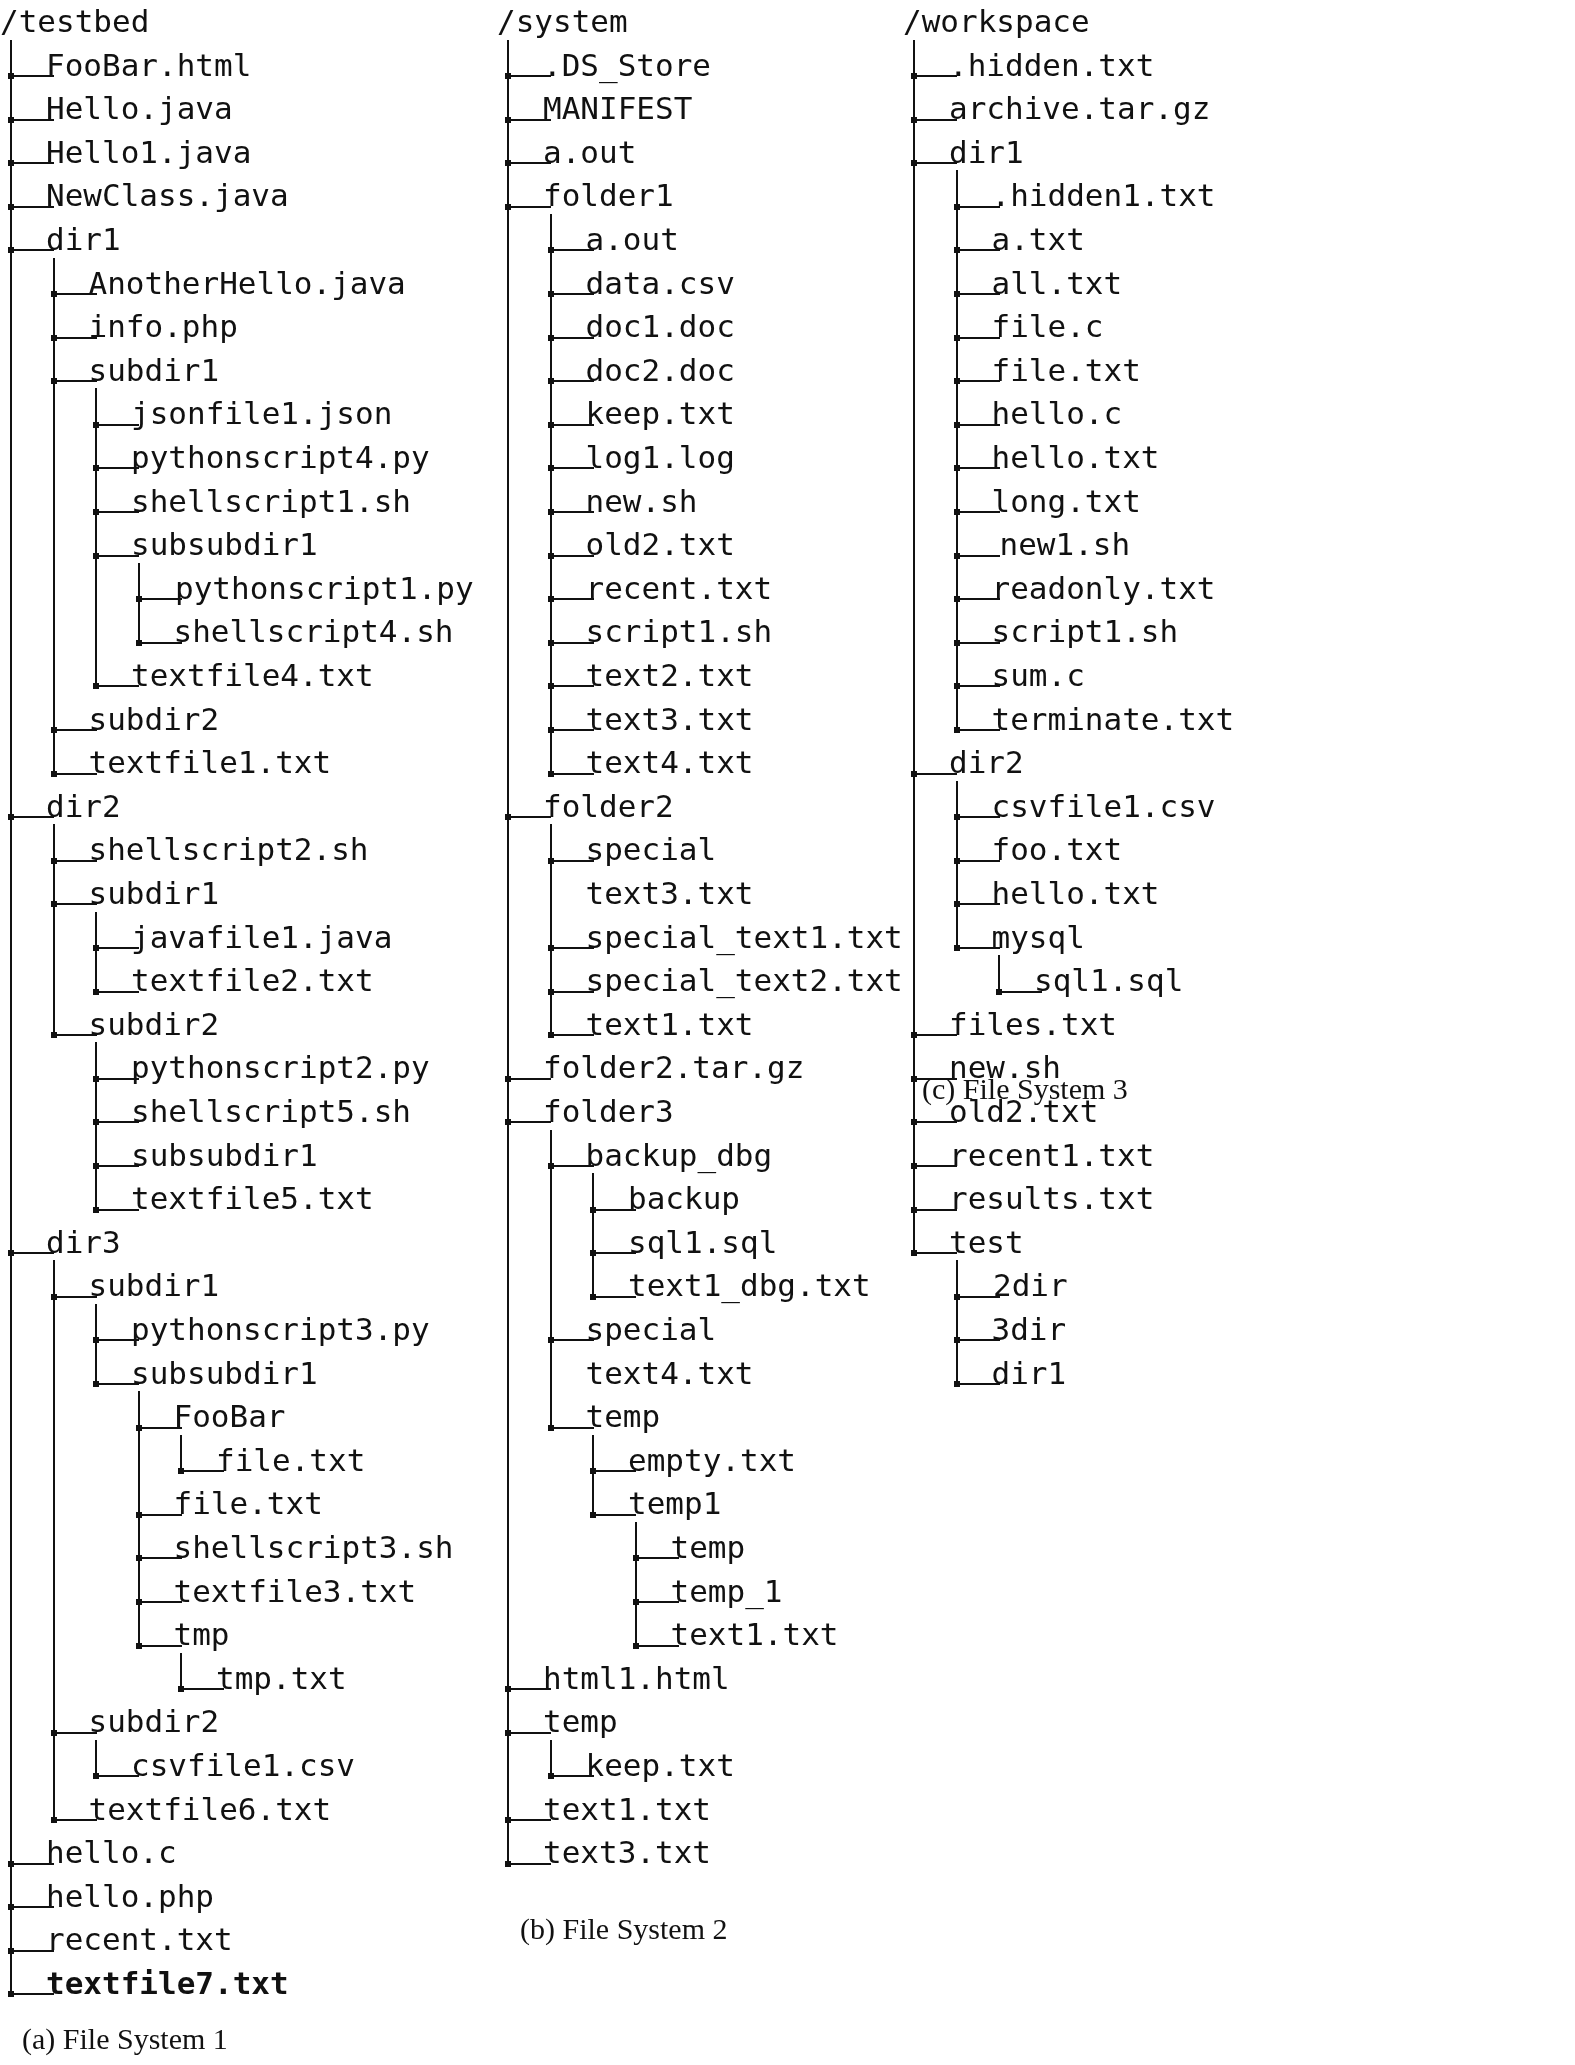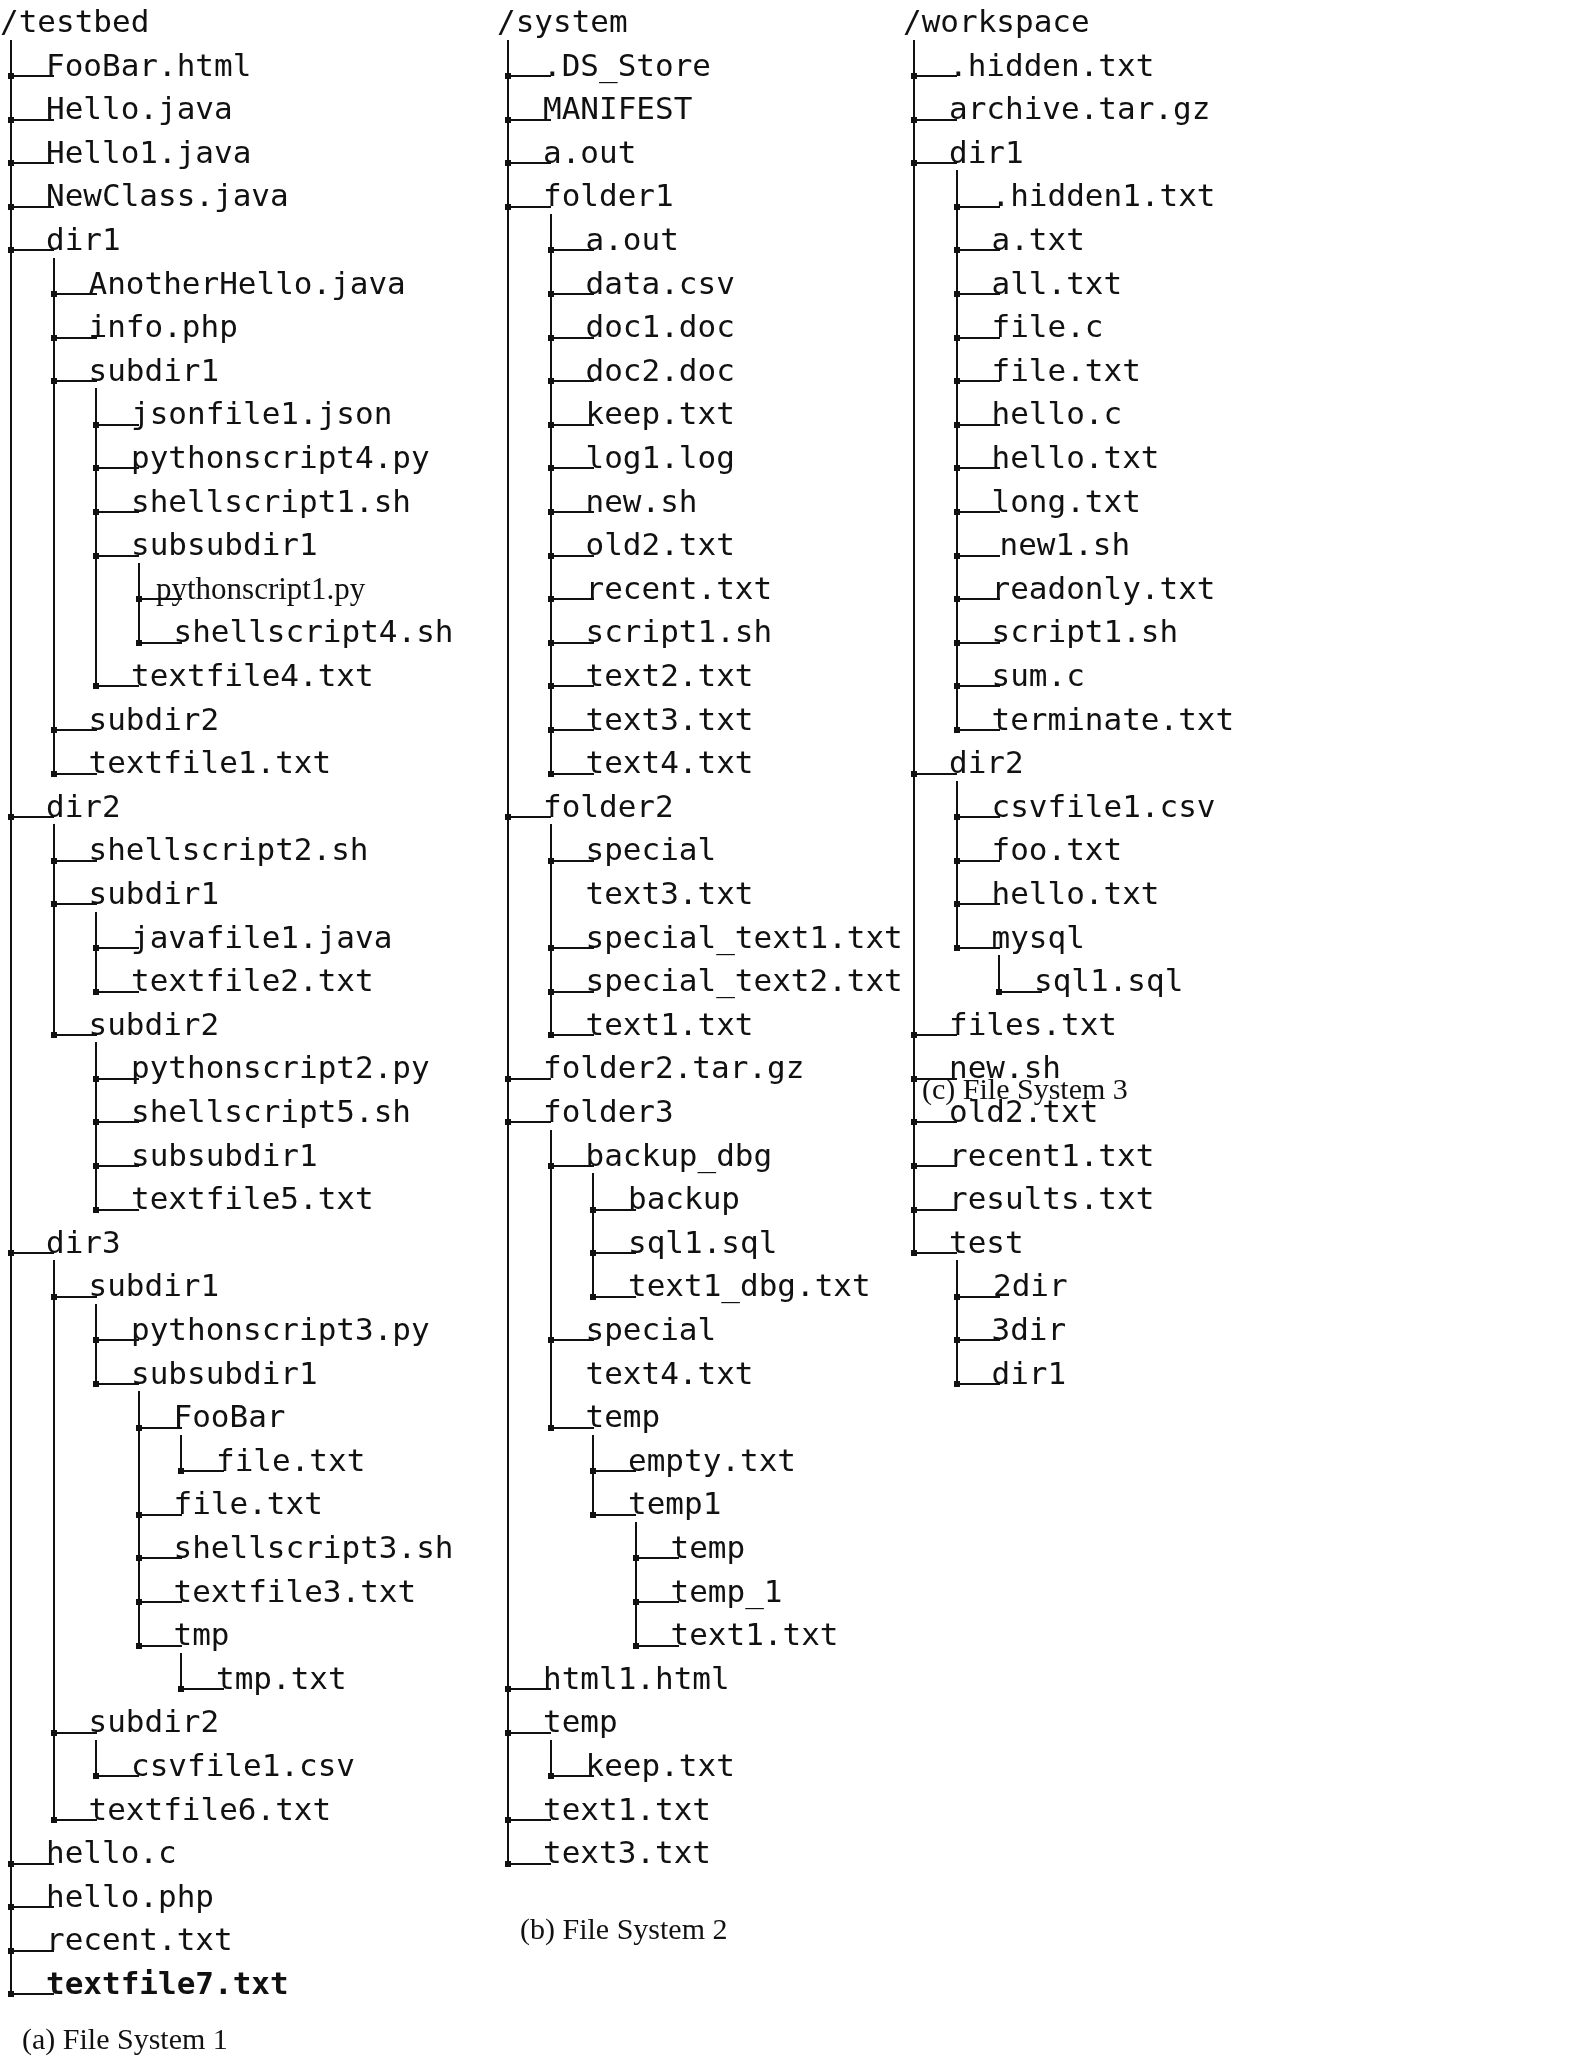--- a/index.html
+++ b/index.html
@@ -61,21 +61,21 @@
       <div class="dot" style="left: 93px; top: 465.392px;"></div>
       <div class="row" style="left: 131px; top: 436px; text-align: center;">pythonscript4.py</div>
       <div class="hline" style="left: 95px; top: 510.992px;"></div>
       <div class="dot" style="left: 93px; top: 508.992px;"></div>
       <div class="row" style="left: 131px; top: 479.6px;">shellscript1.sh</div>
       <div class="hline" style="left: 95px; top: 554.592px;"></div>
       <div class="dot" style="left: 93px; top: 552.592px;"></div>
       <div class="row" style="left: 131px; top: 523.2px;">subsubdir1</div>
       <div class="hline" style="left: 137.5px; top: 598.192px;"></div>
       <div class="dot" style="left: 135.5px; top: 596.192px;"></div>
-      <div class="row" style="left: 156px; top: 566.8px; font-family: Liberation Serif, serif;">pythonscript1.py</div>
+      <div class="row" style="left: 175px; top: 566.8px;">pythonscript1.py</div>
       <div class="hline" style="left: 137.5px; top: 641.792px;"></div>
       <div class="dot" style="left: 135.5px; top: 639.792px;"></div>
       <div class="row" style="left: 173.5px; top: 610.4px;">shellscript4.sh</div>
       <div class="hline" style="left: 95px; top: 685.392px;"></div>
       <div class="dot" style="left: 93px; top: 683.392px;"></div>
       <div class="row" style="left: 131px; top: 654px;">textfile4.txt</div>
       <div class="hline" style="left: 52.5px; top: 728.992px;"></div>
       <div class="dot" style="left: 50.5px; top: 726.992px;"></div>
       <div class="row" style="left: 88.5px; top: 697.6px;">subdir2</div>
       <div class="hline" style="left: 52.5px; top: 772.592px;"></div>

